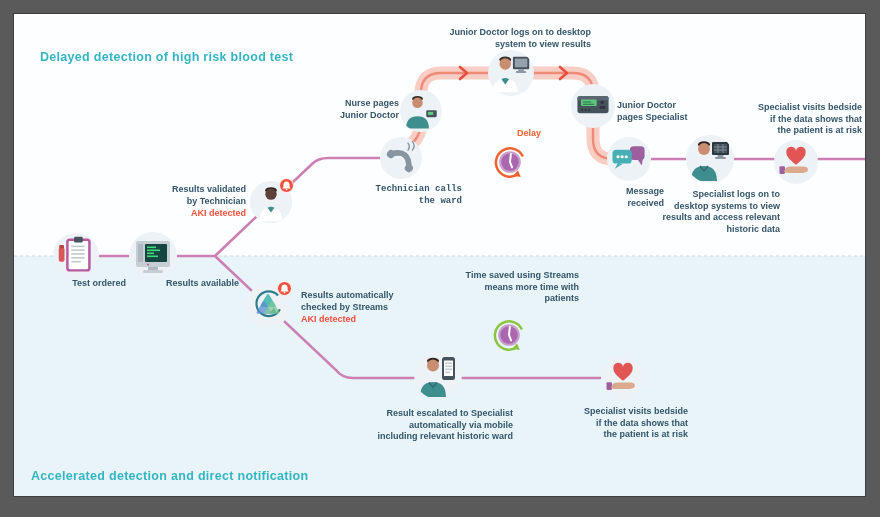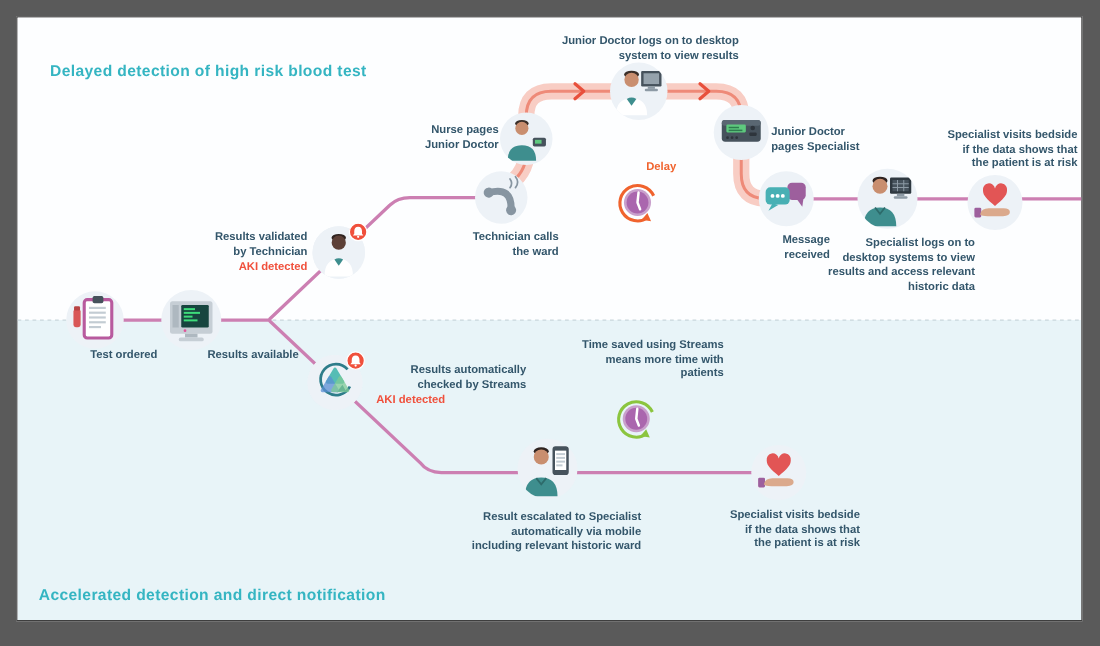--- a/index.html
+++ b/index.html
@@ -237,38 +237,38 @@
 
   <div class="lbl c" style="left:12px;top:264px;width:100px;">Test ordered</div>
   <div class="lbl c" style="left:89px;top:264px;width:100px;margin-left:36px;">Results available</div>
 
   <div class="lbl r" style="left:132px;top:170px;width:100px;">Results validated
 by Technician</div>
   <div class="lbl r red" style="left:132px;top:194px;width:100px;">AKI detected</div>
 
   <div class="lbl r" style="left:289px;top:84px;width:96px;text-align:right;">Nurse pages
 Junior Doctor</div>
-  <div class="lbl c" style="left:333px;top:170px;width:100px;">Technician calls
+  <div class="lbl c" style="left:348px;top:170px;width:100px;font-family:Liberation Mono, monospace;">Technician calls
 the ward</div>
   <div class="lbl c" style="left:417px;top:13px;width:160px;">Junior Doctor logs on to desktop
 system to view results</div>
   <div class="lbl c orange" style="left:467px;top:114px;width:60px;">Delay</div>
   <div class="lbl" style="left:603px;top:86px;width:90px;">Junior Doctor
 pages Specialist</div>
   <div class="lbl c" style="left:580px;top:172px;width:70px;">Message
 received</div>
   <div class="lbl c" style="left:636px;top:175px;width:130px;">Specialist logs on to
 desktop systems to view
 results and access relevant
 historic data</div>
   <div class="lbl c" style="left:718px;top:88px;width:130px;">Specialist visits bedside
 if the data shows that
 the patient is at risk</div>
 
-  <div class="lbl" style="left:287px;top:276px;width:120px;text-align:right;">Results automatically
+  <div class="lbl" style="left:287px;top:276px;width:120px;">Results automatically
 checked by Streams</div>
   <div class="lbl red" style="left:287px;top:300px;width:120px;">AKI detected</div>
   <div class="lbl c" style="left:425px;top:256px;width:140px;">Time saved using Streams
 means more time with
 patients</div>
   <div class="lbl c" style="left:349px;top:394px;width:150px;">Result escalated to Specialist
 automatically via mobile
 including relevant historic ward</div>
   <div class="lbl c" style="left:544px;top:392px;width:130px;">Specialist visits bedside
 if the data shows that

